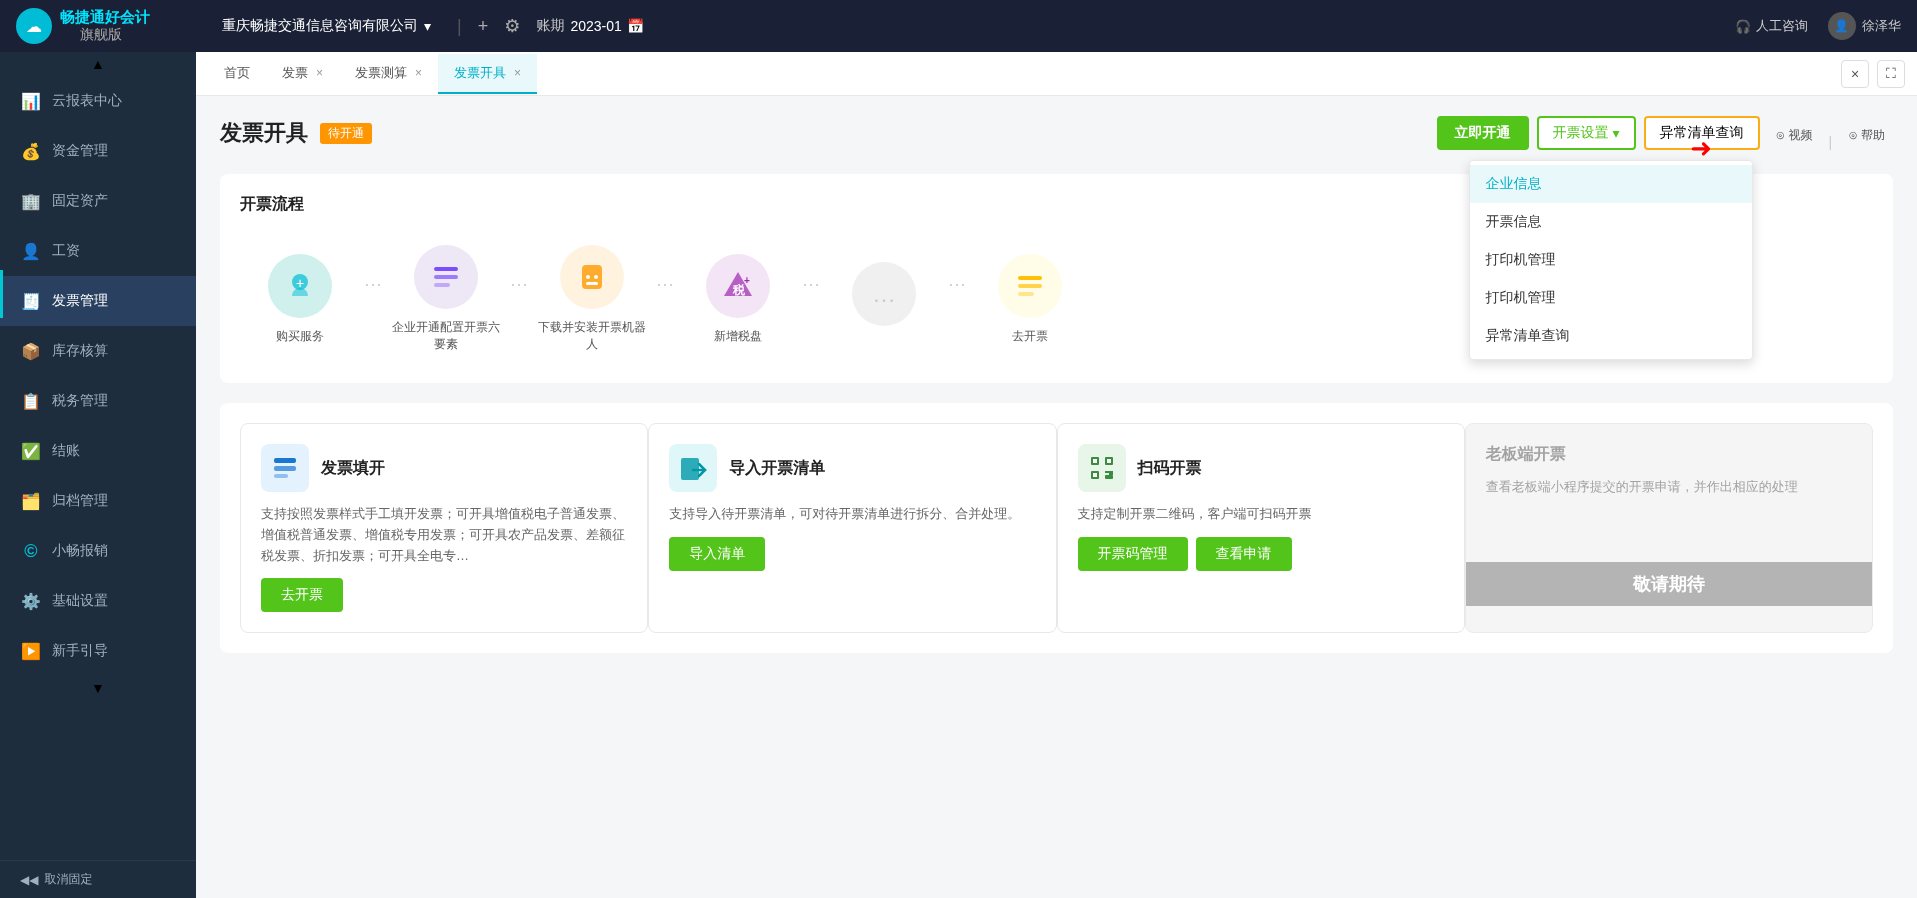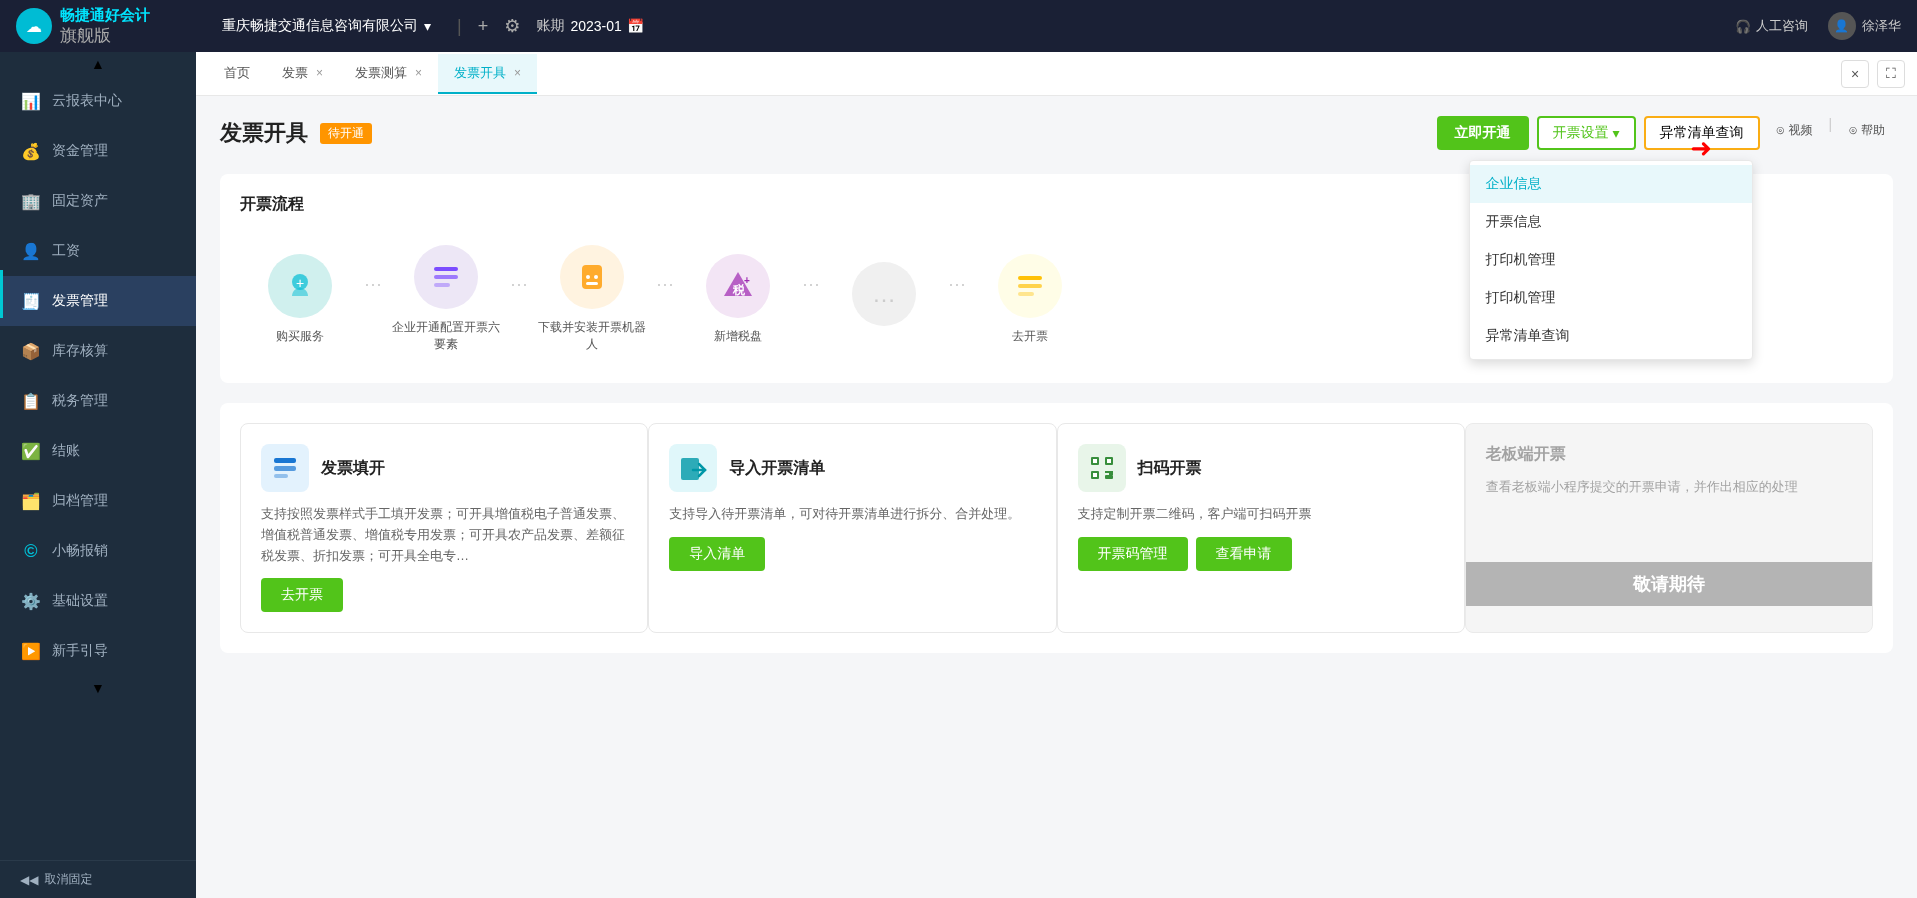--- a/index.html
+++ b/index.html
@@ -3,21 +3,21 @@
   <meta charset="utf-8">
   <style>
     * { box-sizing: border-box; margin: 0; padding: 0; }
     body { font-family: "Microsoft YaHei", "PingFang SC", sans-serif; font-size: 14px; background: #f0f2f5; overflow: hidden; width: 1917px; height: 898px; }
 
     
     .header { height: 52px; background: #1a2035; display: flex; align-items: center; padding: 0 16px; gap: 16px; }
     .logo-area { display: flex; align-items: center; gap: 8px; width: 180px; }
     .logo-icon { width: 36px; height: 36px; background: #00bcd4; border-radius: 50%; display: flex; align-items: center; justify-content: center; color: white; font-size: 16px; }
     .logo-text { color: #00e5ff; font-size: 15px; font-weight: bold; line-height: 1.2; }
-    .logo-sub { color: #aaa; font-size: 17px; }
+    .logo-sub { color: #aaa; font-size: 14px; margin-left: 20px; }
     .company-selector { display: flex; align-items: center; gap: 6px; color: white; font-size: 14px; cursor: pointer; padding: 6px 10px; border-radius: 4px; }
     .header-divider { color: #555; font-size: 18px; }
     .header-add { color: #aaa; font-size: 18px; cursor: pointer; }
     .header-settings { color: #aaa; font-size: 18px; cursor: pointer; }
     .period { color: #ccc; font-size: 14px; display: flex; align-items: center; gap: 6px; }
     .period-value { color: white; }
     .header-right { margin-left: auto; display: flex; align-items: center; gap: 20px; }
     .header-support { color: #ccc; font-size: 13px; display: flex; align-items: center; gap: 4px; cursor: pointer; }
     .header-user { color: #ccc; font-size: 13px; display: flex; align-items: center; gap: 6px; cursor: pointer; }
     .user-avatar { width: 28px; height: 28px; background: #555; border-radius: 50%; display: flex; align-items: center; justify-content: center; color: #ccc; font-size: 12px; }
@@ -43,21 +43,21 @@
     .tab.active { color: #00b0c8; border-bottom: 2px solid #00b0c8; background: #e8f8fb; }
     .tab-close { font-size: 12px; color: #999; cursor: pointer; margin-left: 2px; }
     .tabs-right { margin-left: auto; display: flex; gap: 8px; }
     .tab-control-btn { width: 28px; height: 28px; border: 1px solid #ddd; border-radius: 4px; background: white; display: flex; align-items: center; justify-content: center; cursor: pointer; color: #555; font-size: 14px; }
 
     
     .page-content { flex: 1; overflow-y: auto; padding: 20px 24px; background: #f5f6f8; position: relative; }
     .page-header { display: flex; align-items: center; gap: 12px; margin-bottom: 24px; }
     .page-title { font-size: 22px; font-weight: bold; color: #222; }
     .status-badge { background: #ff9500; color: white; font-size: 12px; padding: 2px 8px; border-radius: 3px; }
-    .page-actions { margin-left: auto; display: flex; align-items: flex-start; gap: 8px; position: relative; padding-left: 48px; }
+    .page-actions { margin-left: auto; display: flex; align-items: flex-end; gap: 8px; position: relative; padding-left: 48px; }
     .btn-green { background: #52c41a; color: white; border: none; padding: 8px 18px; border-radius: 4px; cursor: pointer; font-size: 14px; font-weight: bold; }
     .btn-outline-green { background: white; color: #52c41a; border: 2px solid #52c41a; padding: 6px 14px; border-radius: 4px; cursor: pointer; font-size: 14px; display: flex; align-items: center; gap: 4px; }
     .btn-outline-yellow { background: white; color: #000000; border: 2px solid #faad14; padding: 6px 14px; border-radius: 4px; cursor: pointer; font-size: 14px; display: flex; align-items: center; gap: 4px; }
     .btn-text { background: transparent; border: none; color: #555; cursor: pointer; font-size: 12px; display: flex; align-items: center; gap: 4px; padding: 6px 8px; }
 
     
     .dropdown-menu { position: absolute; top: 42px; right: 140px; background: white; border: 1px solid #e8e8e8; border-radius: 4px; box-shadow: 0 4px 12px rgba(0,0,0,0.15); z-index: 100; min-width: 140px; padding: 4px 0; }
     .dropdown-item { padding: 10px 16px; font-size: 14px; color: #333; cursor: pointer; display: flex; align-items: center; gap: 8px; }
     .dropdown-item.highlighted { background: #e8f8fb; color: #00b0c8; }
 

